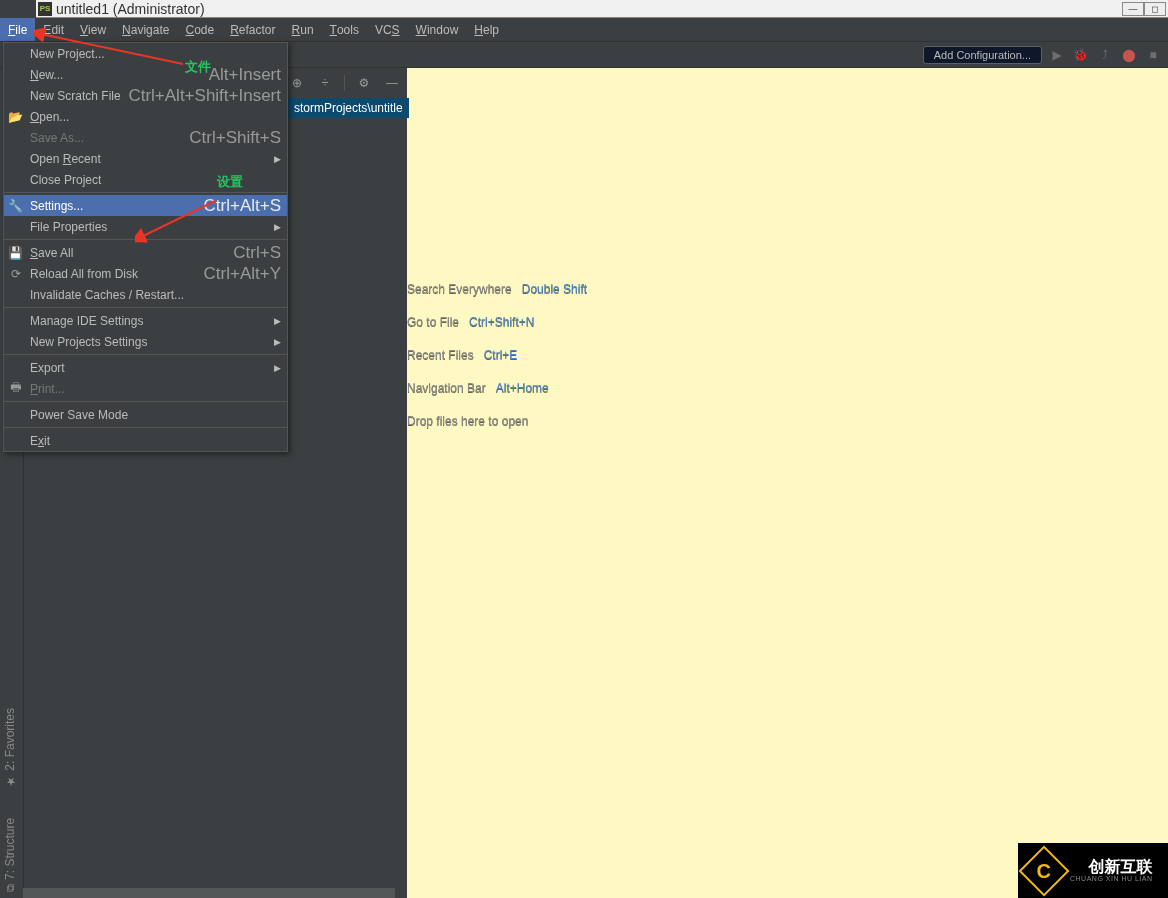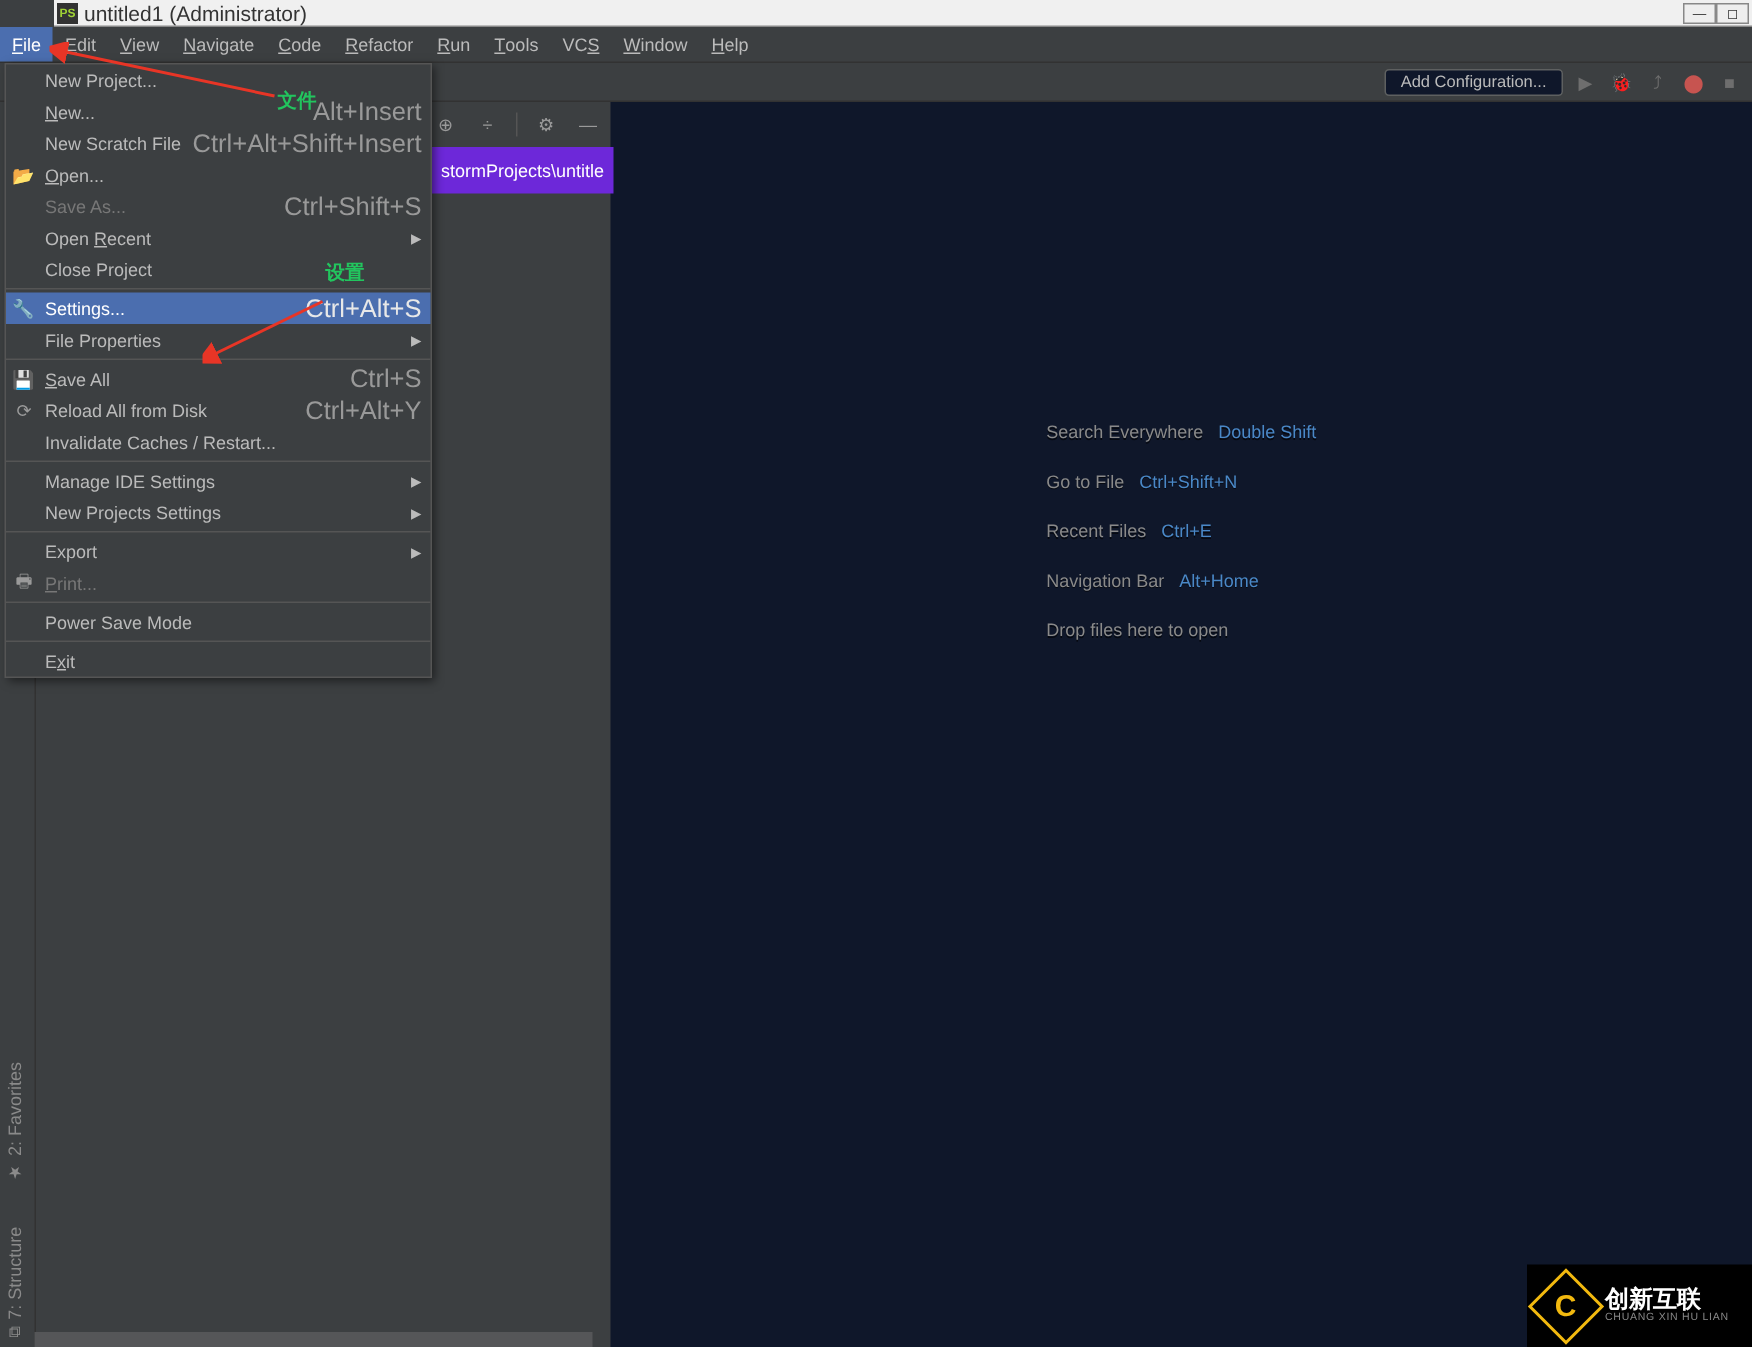--- a/index.html
+++ b/index.html
@@ -16,52 +16,52 @@
 .menubar-item.active { background: #4b6eaf; color: #fff; }
 .menubar-item .ul { text-decoration: underline; }
 
 .toolbar-row { height: 26px; background: #3c3f41; display: flex; align-items: center; justify-content: flex-end; padding: 0 6px; border-bottom: 1px solid #323232; gap: 6px; }
 .add-config { border: 1px solid #5e6060; background: #0f172a; color: #bbbbbb; padding: 2px 10px; border-radius: 3px; font-size: 11px; }
 .tool-icon { width: 18px; height: 18px; color: #6e6e6e; display: flex; align-items: center; justify-content: center; }
 .tool-icon.red { color: #c75450; }
 
 .secondary-bar { position: absolute; top: 68px; left: 288px; height: 30px; display: flex; align-items: center; gap: 10px; z-index: 5; }
 .sb-icon { width: 18px; height: 18px; color: #9a9a9a; display:flex; align-items:center; justify-content:center;}
-.path-bar { position: absolute; top: 98px; left: 288px; height: 31px; background: #6d28d9; color: #fff; padding: 0 6px; display: flex; align-items: center; font-size: 11px; z-index: 5; }
+.path-bar { position: absolute; top: 98px; left: 288px; height: 20px; background: #0c4a6e; color: #fff; padding: 0 6px; display: flex; align-items: center; font-size: 11px; z-index: 5; }
 
 .dropdown { position: absolute; top: 42px; left: 3px; width: 285px; background: #3c3f41; border: 1px solid #555; box-shadow: 2px 2px 6px rgba(0,0,0,0.5); z-index: 100; }
 .dd-item { height: 21px; display: flex; align-items: center; padding: 0 6px 0 26px; color: #bbbbbb; position: relative; }
 .dd-item.disabled { color: #777; }
 .dd-item.highlight { background: #4b6eaf; color: #fff; }
 .dd-item .shortcut { margin-left: auto; color: #999; font-size: 17px; }
 .dd-item.highlight .shortcut { color: #e8e8e8; }
 .dd-sep { height: 1px; background: #555; margin: 2px 0; }
 .dd-icon { position: absolute; left: 5px; width: 14px; height: 14px; color: #9a9a9a; display:flex; align-items:center; justify-content:center;}
 .dd-item.highlight .dd-icon { color: #fff; }
 .dd-arrow { position: absolute; right: 6px; color: #bbbbbb; font-size: 9px; }
 .dd-item .ul { text-decoration: underline; }
 
 .left-gutter { position: absolute; top: 68px; left: 0; width: 24px; bottom: 0; background: #3c3f41; border-right: 1px solid #323232; }
 .gutter-label { position: absolute; left: 3px; color: #8a8a8a; font-size: 11px; writing-mode: vertical-rl; transform: rotate(180deg); white-space: nowrap; display:flex; align-items:center; gap:4px;}
 
 .project-panel { position: absolute; top: 480px; left: 24px; width: 384px; bottom: 0; background: #3c3f41; }
 .project-bottom-strip { position: absolute; bottom: 0; left: 23px; width: 372px; height: 10px; background: #555658; }
 
-.editor-blank { position: absolute; top: 68px; left: 407px; right: 0; bottom: 0; background: #0f172a; display: flex; flex-direction: column; align-items: center; justify-content: center; gap: 16px; }
+.editor-blank { position: absolute; top: 68px; left: 407px; right: 0; bottom: 0; background: #fef9c3; display: flex; flex-direction: column; justify-content: center; gap: 16px; }
 .editor-blank-inner { display:flex; flex-direction:column; gap:16px; position:relative; top:-130px;}
 .blank-row { color: #8a8a8a; font-size: 15px; text-shadow: 0 1px 0 rgba(0,0,0,0.6);}
 .blank-row .kb { color: #4a88c7; margin-left: 10px; }
 
 .annotation { position: absolute; color: #22c55e; font-size: 13px; font-weight: bold; z-index: 200; }
 .arrow { position: absolute; z-index: 199; }
 
 .watermark { position: absolute; bottom: 0; right: 0; width: 150px; height: 55px; background: #000; display: flex; align-items: center; padding: 0 8px; gap: 8px; }
 .watermark-logo { width: 36px; height: 36px; border: 2px solid #f2b90f; transform: rotate(45deg); display:flex; align-items:center; justify-content:center;}
 .watermark-logo span { transform: rotate(-45deg); color:#f2b90f; font-weight:bold; font-size:20px;}
-.watermark-text { color: #fff; font-size: 16px; font-weight: bold; line-height: 1; }
+.watermark-text { color: #fff; font-size: 16px; font-weight: bold; line-height: 1; text-align: right; }
 .watermark-sub { color: #888; font-size: 7px; letter-spacing: 0.5px;}
 </style>
 </head>
 <body>
 
 <div class="titlebar">
   <div class="titlebar-icon">PS</div>
   <div class="titlebar-text">untitled1 (Administrator)</div>
   <div class="win-buttons">
     <div class="win-btn">—</div>

